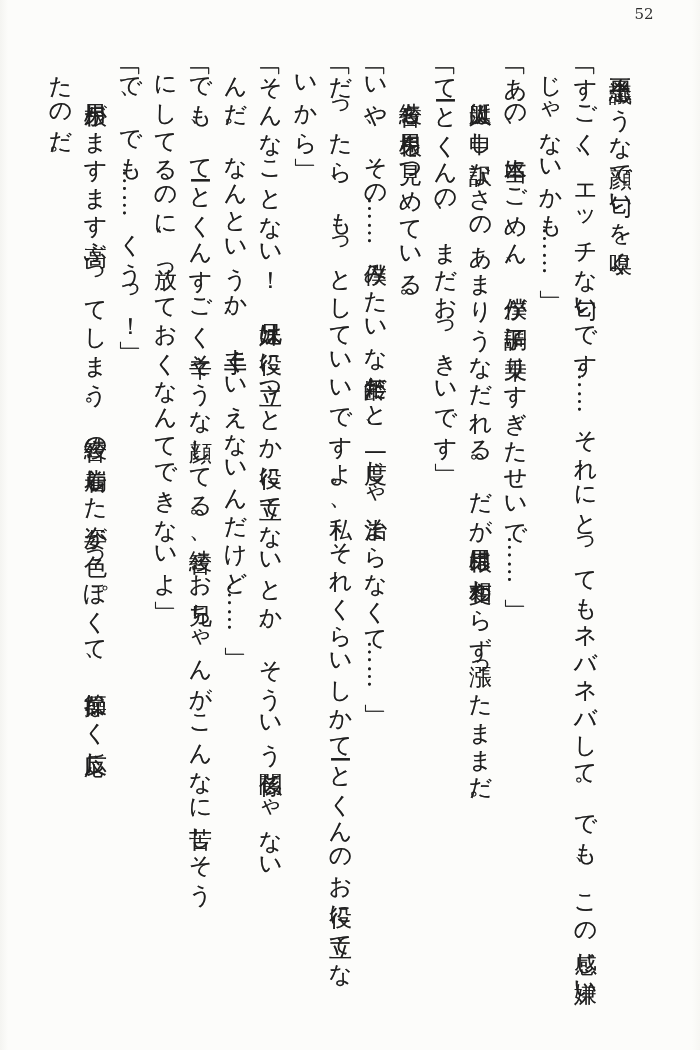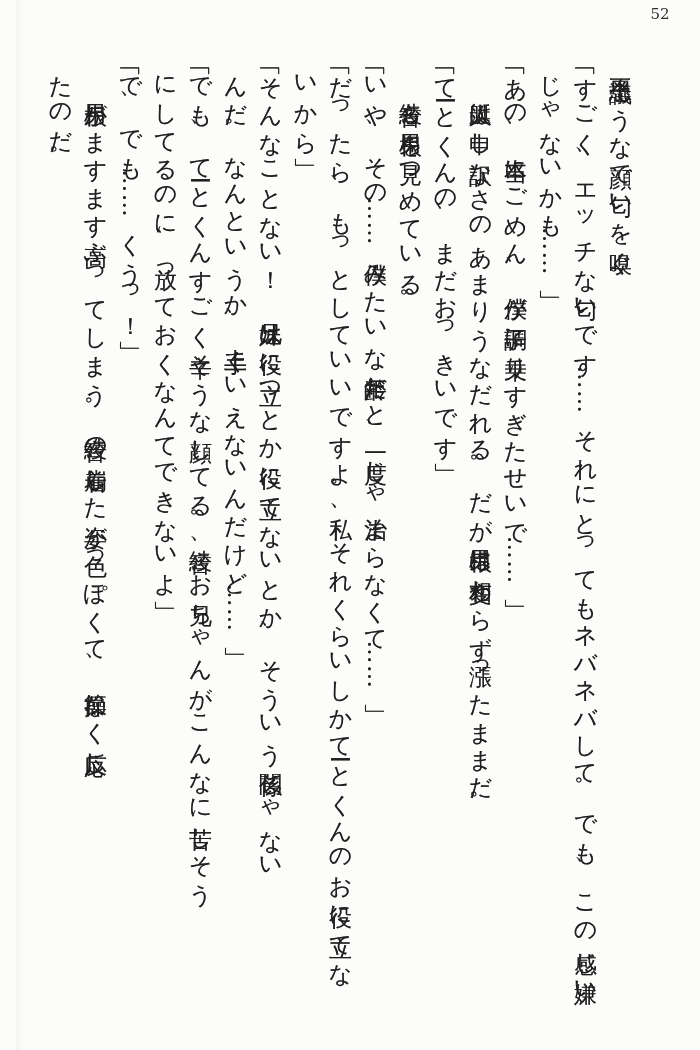--- a/index.html
+++ b/index.html
@@ -10,21 +10,20 @@
     width: 700px;
     height: 1050px;
     position: relative;
     overflow: hidden;
     background: #fcfcfa;
   }
   .scan-page {
     position: absolute;
     inset: 0;
     background: linear-gradient(90deg, #f4f4f1 0px, #fcfcfa 8px, #fcfcfa 692px, #f7f7f4 700px);
-    margin-left: 16px;
   }
   .page-number {
     position: absolute;
     top: 5px;
     left: 628px;
     width: 32px;
     text-align: center;
     font-family: "DejaVu Serif", "Liberation Serif", serif;
     font-size: 15px;
     color: #2e2e2e;

